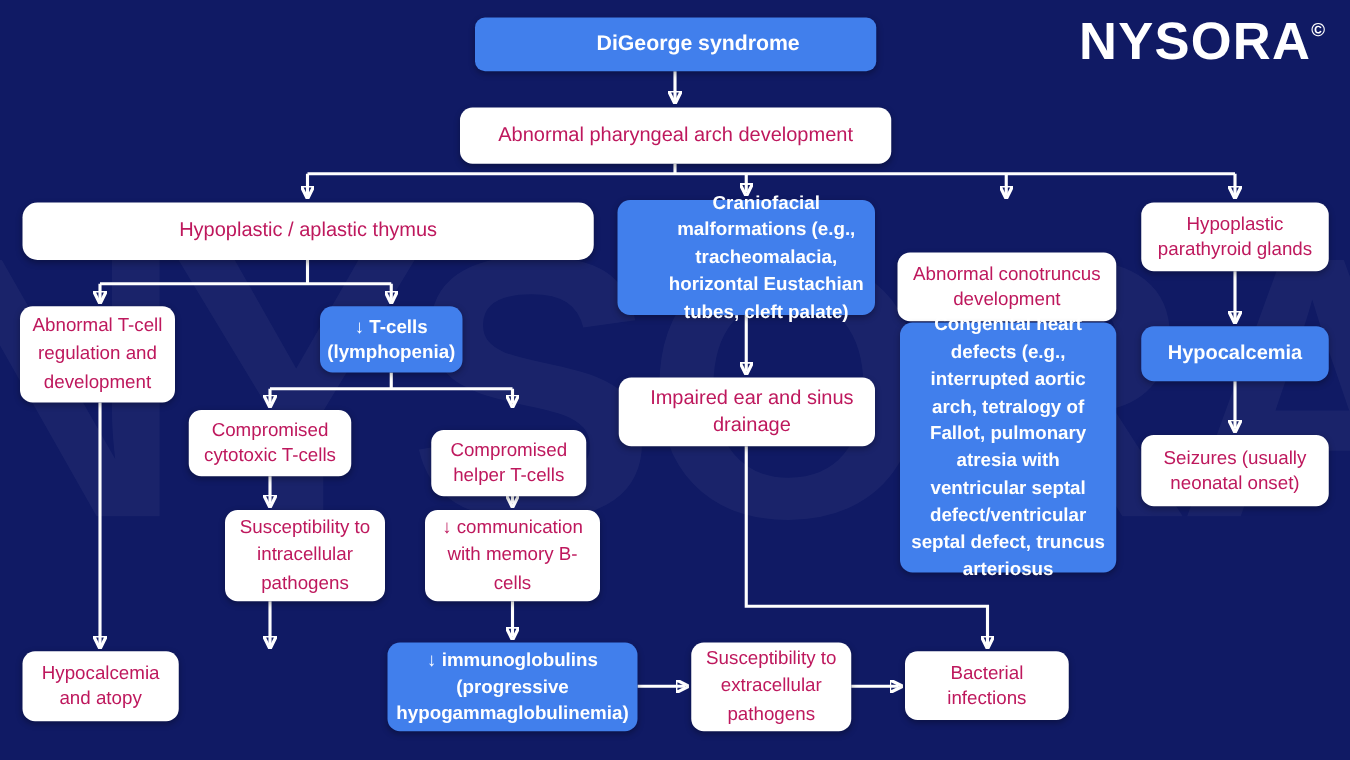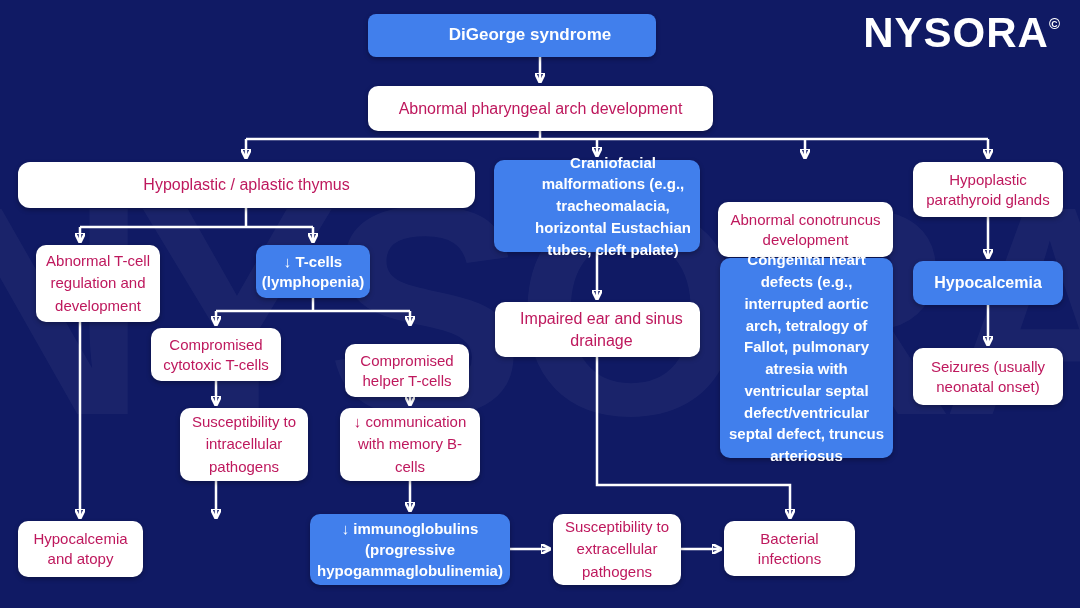--- a/index.html
+++ b/index.html
@@ -68,33 +68,33 @@
     <path d="M410 481 V509" marker-end="url(#arrow)"></path>
     <path d="M510 549 H548" marker-end="url(#arrow)"></path>
     <path d="M681 549 H719" marker-end="url(#arrow)"></path>
     <path d="M597 252 V297" marker-end="url(#arrow)"></path>
     <path d="M597 357 V485 H790 V516" marker-end="url(#arrow)"></path>
     <path d="M805 217 V253" marker-end="url(#arrow)"></path>
     <path d="M988 217 V256" marker-end="url(#arrow)"></path>
     <path d="M988 305 V343" marker-end="url(#arrow)"></path>
   </svg>
 
-  <div class="node blue" style="left:368px;top:14px;width:288px;height:43px;font-size:17px;border-radius:8px;padding-left:44px;">DiGeorge syndrome</div>
+  <div class="node blue" style="left:380px;top:14px;width:321px;height:43px;font-size:17px;border-radius:8px;padding-left:44px;">DiGeorge syndrome</div>
 
   <div class="node white" style="left:368px;top:86px;width:345px;height:45px;font-size:16px;">Abnormal pharyngeal arch development</div>
 
   <div class="node white" style="left:18px;top:162px;width:457px;height:46px;font-size:16px;border-radius:12px;">Hypoplastic / aplastic thymus</div>
 
   <div class="node blue" style="left:494px;top:160px;width:206px;height:92px;line-height:1.45;padding-left:40px;">Craniofacial malformations (e.g., tracheomalacia, horizontal Eustachian tubes, cleft palate)</div>
 
   <div class="node white" style="left:718px;top:162px;width:175px;height:55px;margin-top:40px;">Abnormal conotruncus development</div>
 
   <div class="node white" style="left:913px;top:162px;width:150px;height:55px;">Hypoplastic parathyroid glands</div>
 
-  <div class="node white" style="left:36px;top:245px;width:124px;height:77px;line-height:1.5;">Abnormal T-cell regulation and development</div>
+  <div class="node white" style="left:16px;top:245px;width:124px;height:77px;line-height:1.5;">Abnormal T-cell regulation and development</div>
 
   <div class="node blue" style="left:256px;top:245px;width:114px;height:53px;">↓ T-cells (lymphopenia)</div>
 
   <div class="node white" style="left:151px;top:328px;width:130px;height:53px;">Compromised cytotoxic T-cells</div>
 
   <div class="node white" style="left:345px;top:344px;width:124px;height:53px;">Compromised helper T-cells</div>
 
   <div class="node white" style="left:152px;top:408px;width:128px;height:73px;line-height:1.5;margin-left:28px;">Susceptibility to intracellular pathogens</div>
 
   <div class="node white" style="left:340px;top:408px;width:140px;height:73px;line-height:1.5;">↓ communication with memory B-cells</div>

